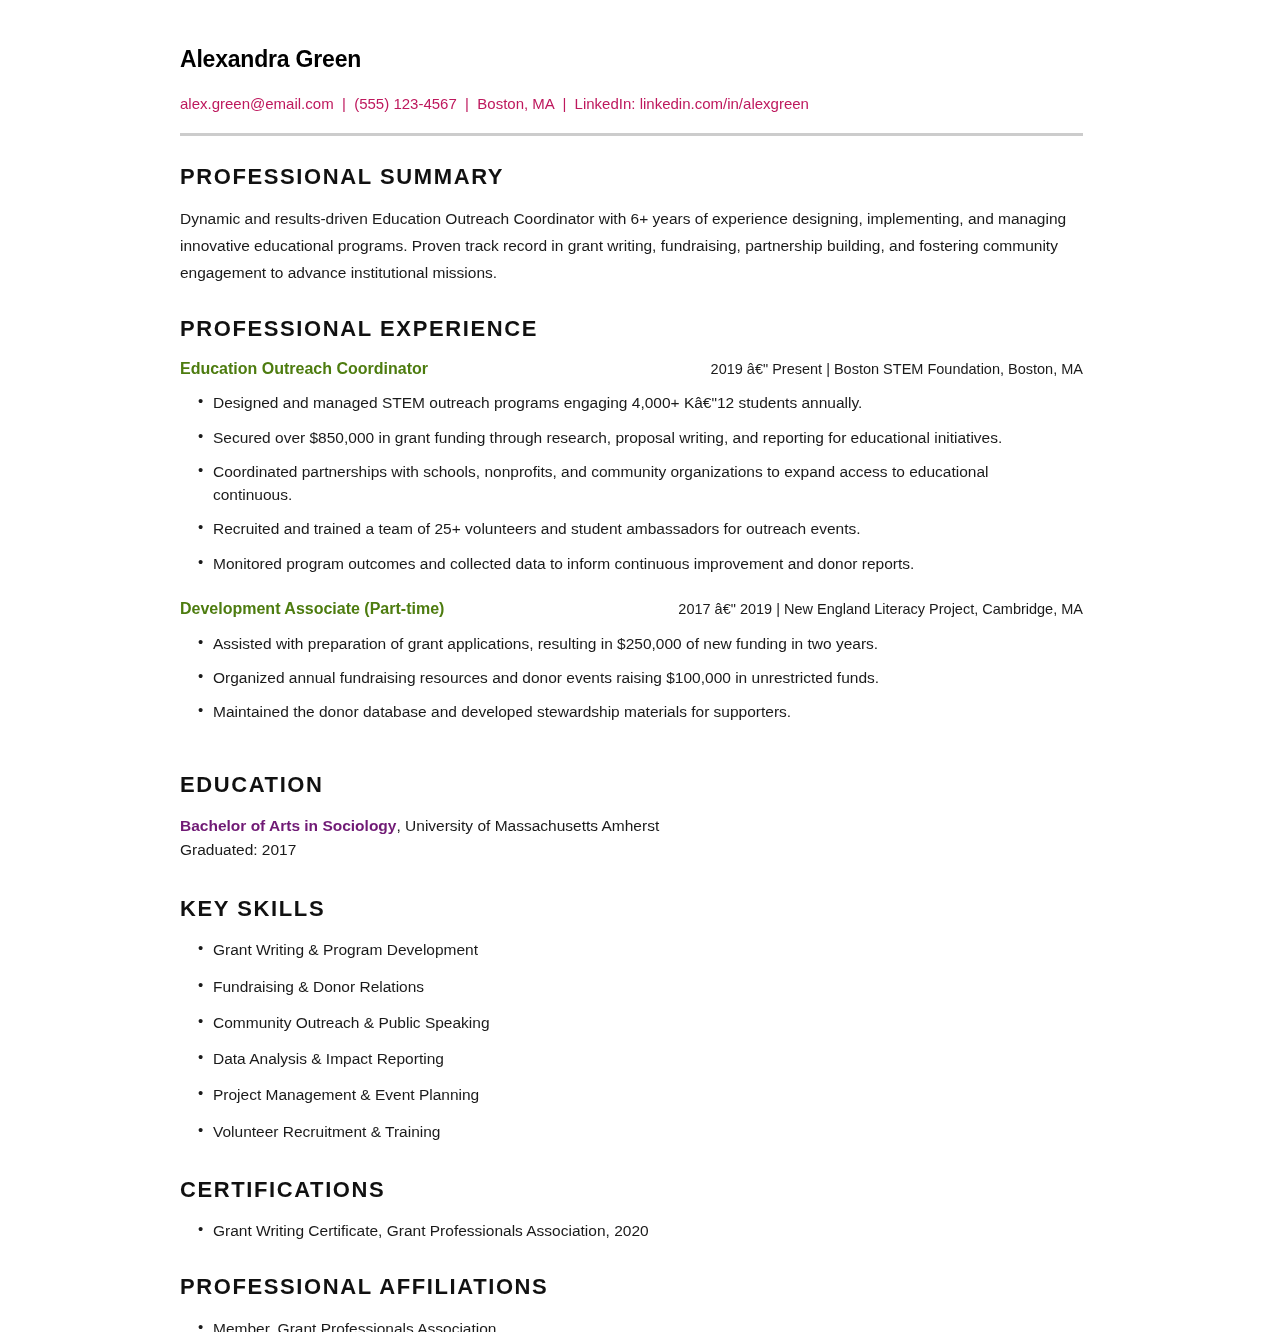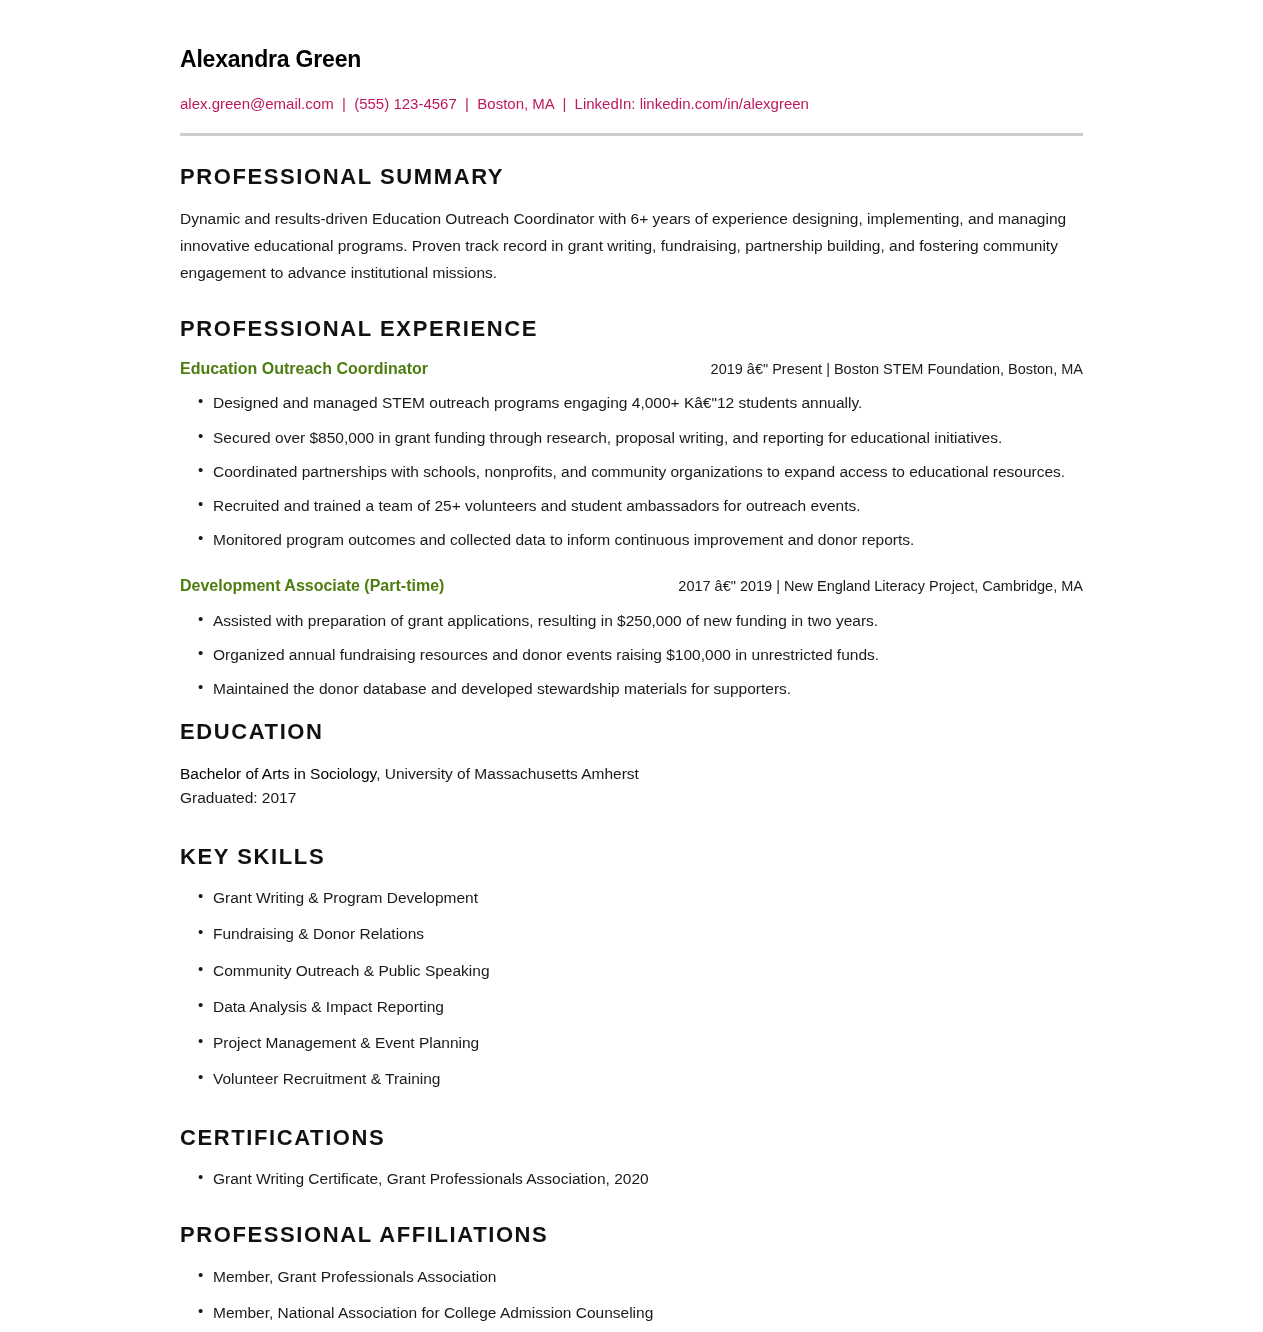--- a/index.html
+++ b/index.html
@@ -129,27 +129,27 @@
   }
 
   
   .edu-line {
     font-size: 15.5px;
     line-height: 1.55;
     margin: 0;
     color: #1a1a1a;
   }
   .edu-degree {
-    font-weight: normal;
-    color: #000000;
+    font-weight: bold;
+    color: #701a75;
   }
 
   
   #section-experience { margin-top: 30px; }
-  #section-education  { margin-top: 19px; }
+  #section-education  { margin-top: 48px; }
   #section-skills     { margin-top: 34px; }
   #section-certs      { margin-top: 34px; }
   #section-affil      { margin-top: 32px; }
 
   #section-skills ul.bullets li,
   #section-certs ul.bullets li,
   #section-affil ul.bullets li {
     margin-bottom: 13px;
   }
 </style>
@@ -173,21 +173,21 @@
     <h2 class="section-title">PROFESSIONAL EXPERIENCE</h2>
 
     <div class="job">
       <div class="job-head">
         <div class="job-title">Education Outreach Coordinator</div>
         <div class="job-meta">2019 â€" Present | Boston STEM Foundation, Boston, MA</div>
       </div>
       <ul class="bullets wide">
         <li>Designed and managed STEM outreach programs engaging 4,000+ Kâ€"12 students annually.</li>
         <li>Secured over $850,000 in grant funding through research, proposal writing, and reporting for educational initiatives.</li>
-        <li>Coordinated partnerships with schools, nonprofits, and community organizations to expand access to educational resources.</li>
+        <li>Coordinated partnerships with schools, nonprofits, and community organizations to expand access to educational continuous.</li>
         <li>Recruited and trained a team of 25+ volunteers and student ambassadors for outreach events.</li>
         <li>Monitored program outcomes and collected data to inform continuous improvement and donor reports.</li>
       </ul>
     </div>
 
     <div class="job">
       <div class="job-head">
         <div class="job-title">Development Associate (Part-time)</div>
         <div class="job-meta">2017 â€" 2019 | New England Literacy Project, Cambridge, MA</div>
       </div>

